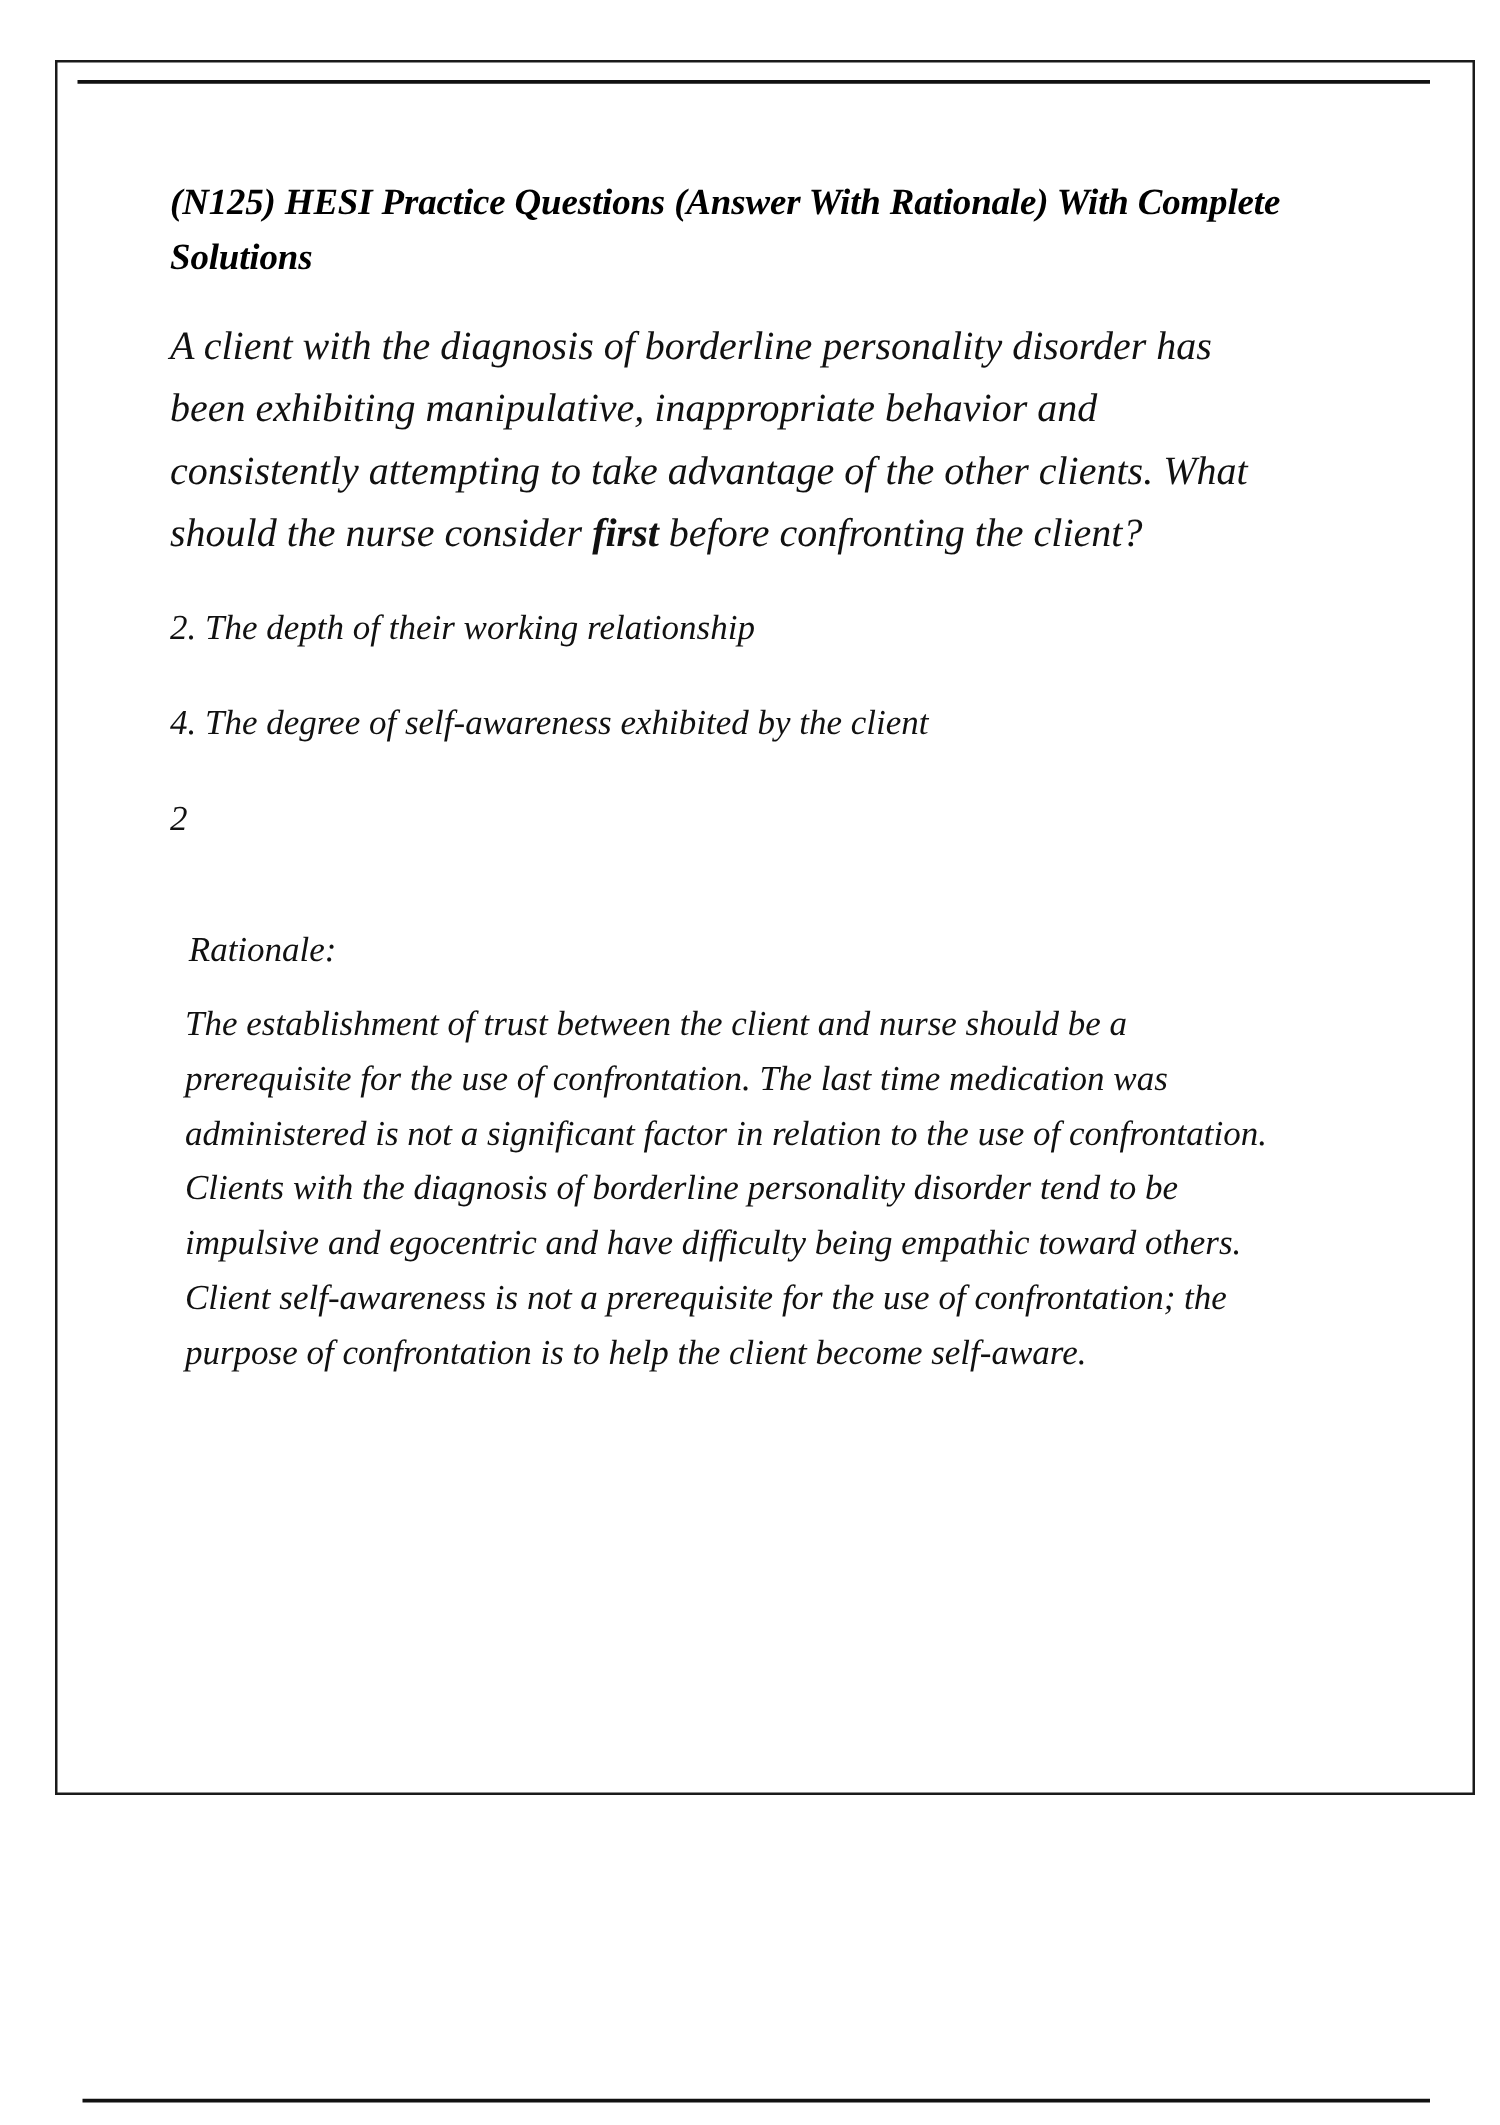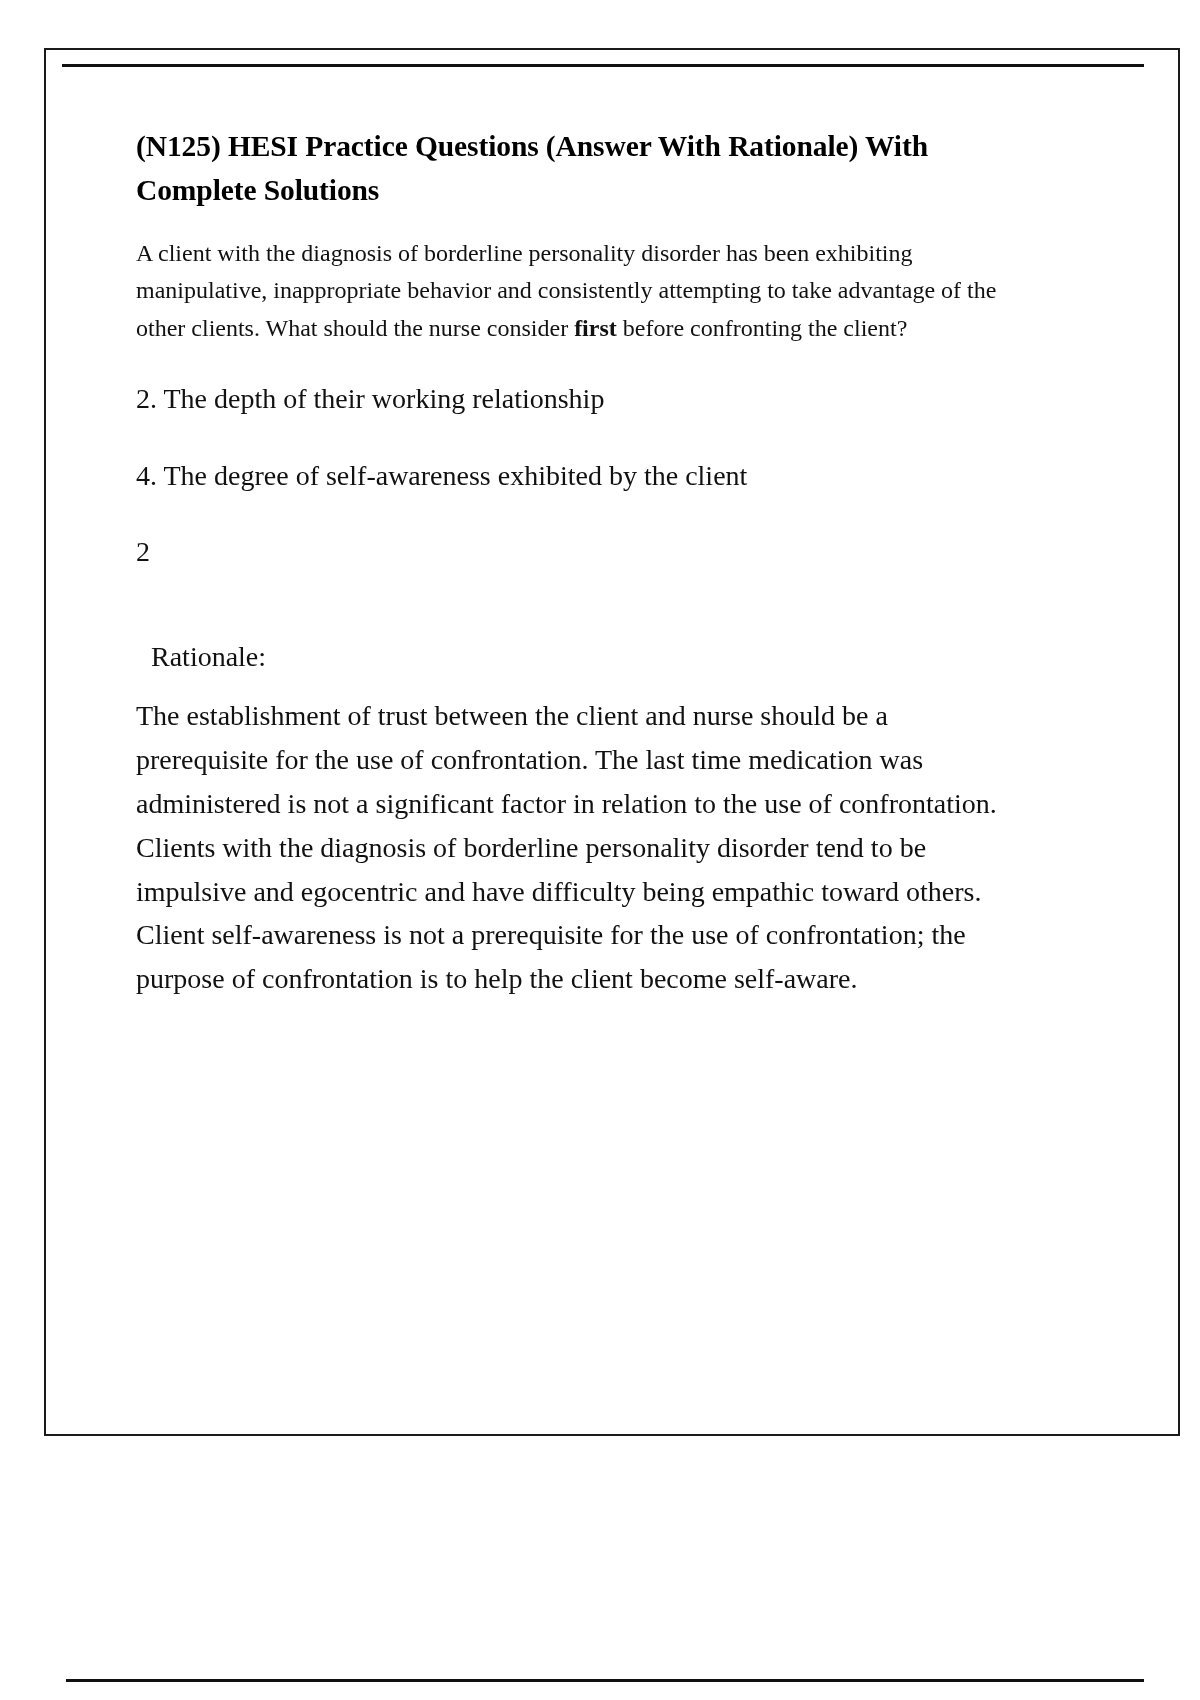--- a/index.html
+++ b/index.html
@@ -36,35 +36,36 @@
     top: 14px;
     width: 1082px;
     height: 3px;
     background: #111111;
   }
 
   
   .doc-body {
     position: absolute;
     left: 90px;
-    top: 74px;
+    top: 90px;
     width: 890px;
+    font-style: italic;
   }
 
   .doc-title {
     font-size: 29.5px;
     font-weight: bold;
     line-height: 1.50;
     letter-spacing: -0.1px;
     margin: 0 0 22px 0;
     color: #000000;
   }
 
   .para {
-    font-size: 24px;
+    font-size: 32px;
     line-height: 1.565;
     margin: 0 0 24px 0;
     color: #111111;
     text-align: left;
   }
 
   .para.question {
     margin-bottom: 30px;
   }
 
@@ -85,21 +86,21 @@
   .rationale-label {
     font-size: 28px;
     line-height: 1.57;
     margin: 15px;
     color: #111111;
   }
 
   .rationale-text {
     font-size: 28px;
     line-height: 1.565;
-    margin: 0;
+    margin: 12px;
     color: #111111;
     max-width: 880px;
   }
 
   b.emph { font-weight: bold; }
 
   
   .footer-rule {
     position: absolute;
     left: 66px;

